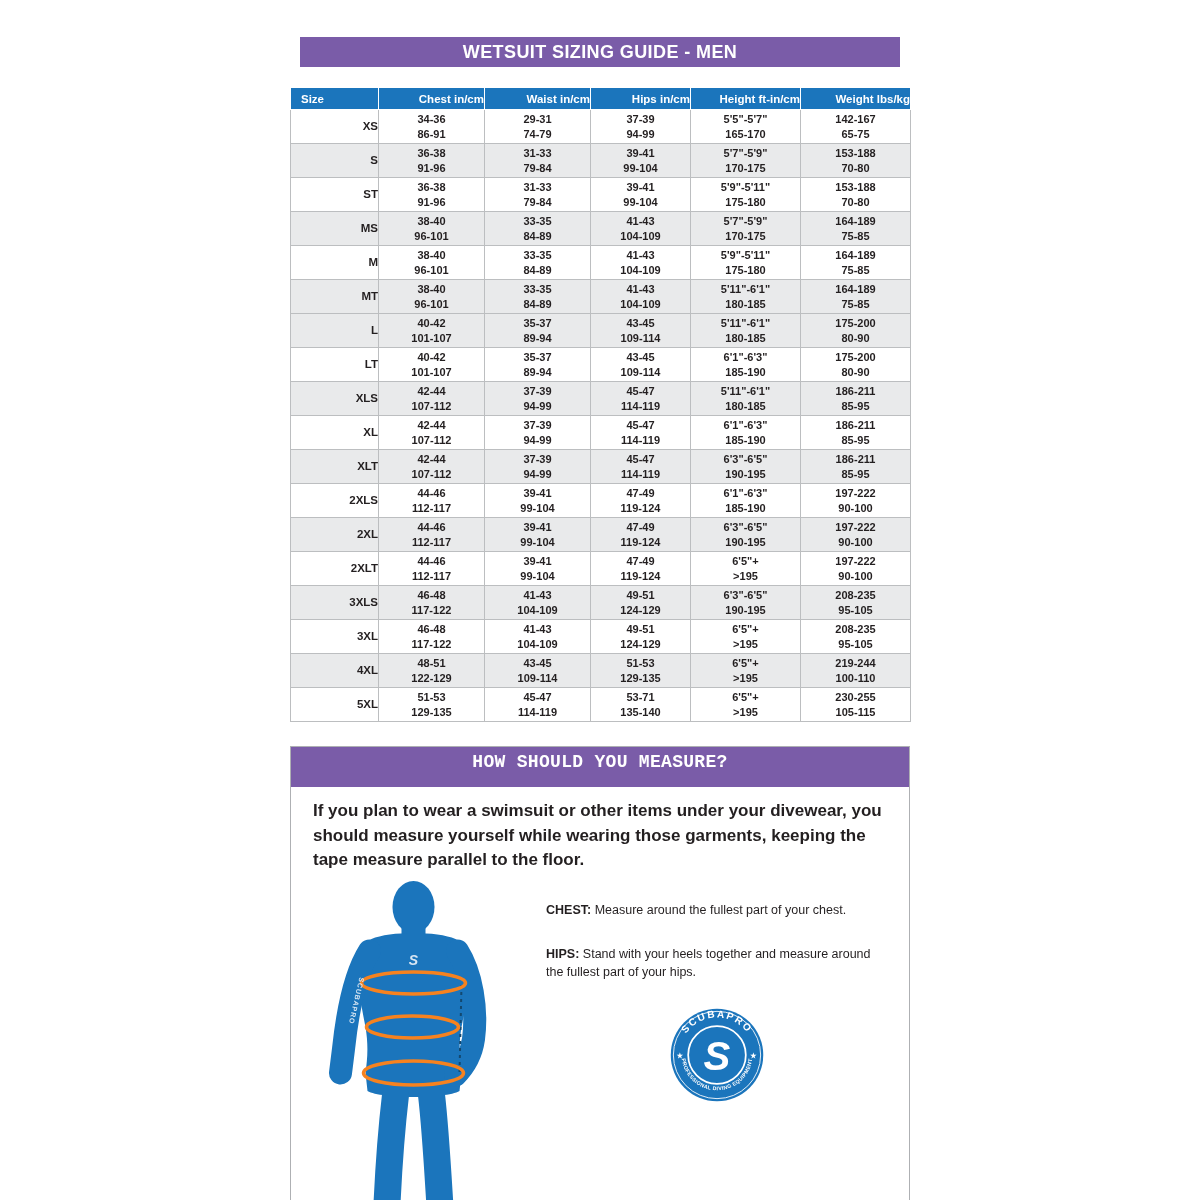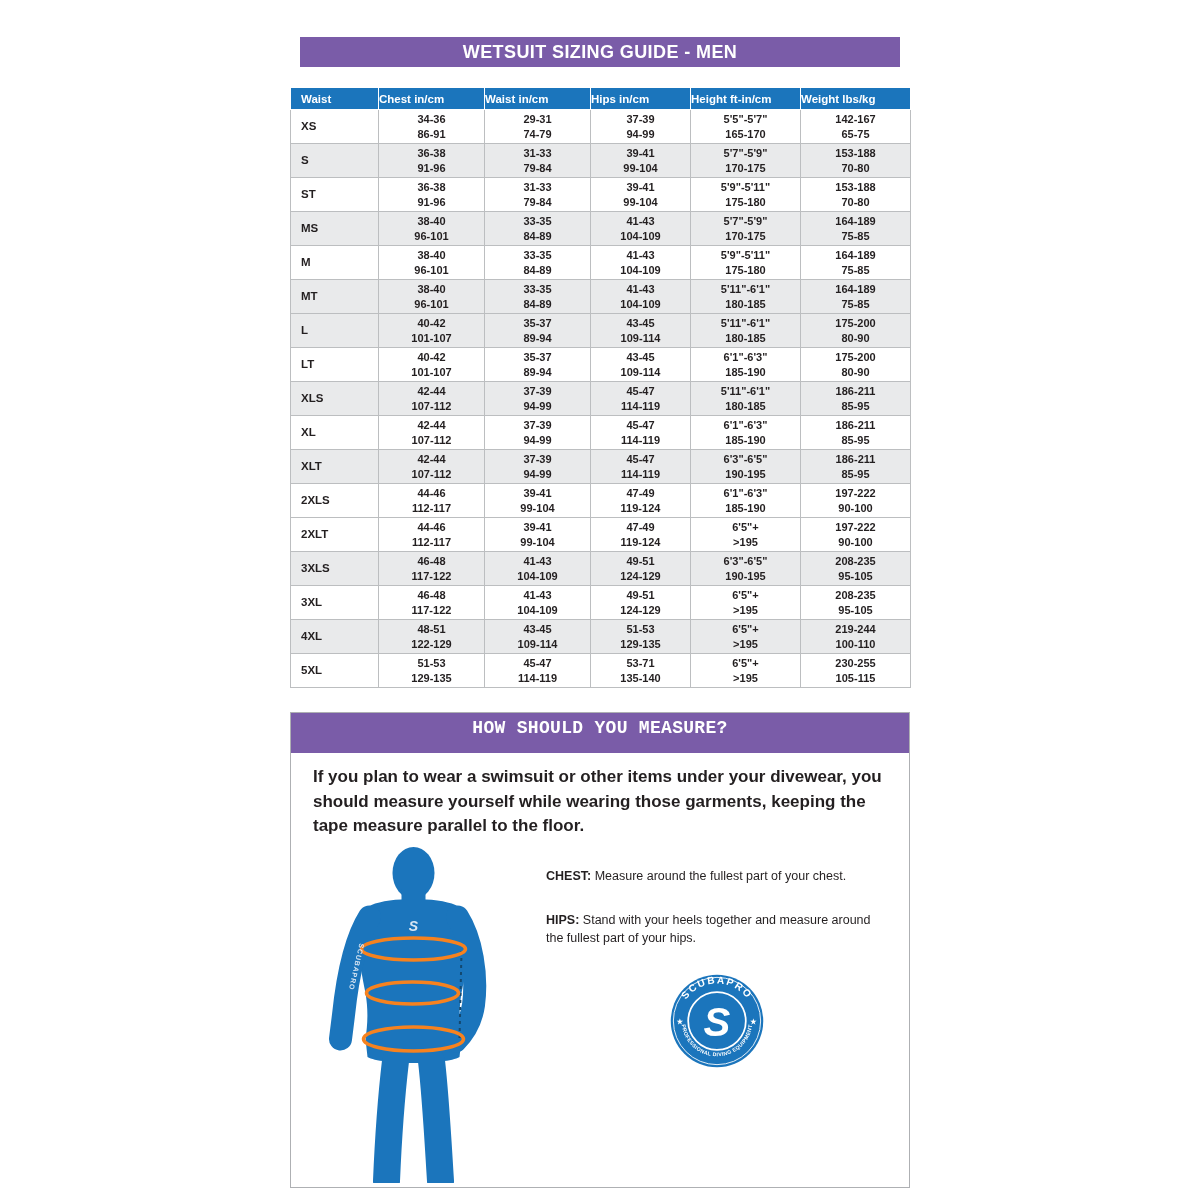--- a/index.html
+++ b/index.html
@@ -16,29 +16,29 @@
     background:var(--purple,#7a5ca8);
     color:#fff; font-weight:bold; font-size:18px;
     text-align:center; height:30px; line-height:30px;
     letter-spacing:.4px; margin:0 10px 20px;
   }
 
   table { width:620px; border-collapse:collapse; table-layout:fixed; }
   thead th {
     background:var(--blue,#1b75bc); color:#fff;
     font-size:11.5px; font-weight:bold; height:22px;
-    border:1px solid #fff; text-align:left;
+    border:1px solid #fff; text-align:right;
   }
   thead th.size-h { text-align:left; padding-left:10px; }
   tbody td {
     border:1px solid #bcbec0; font-size:11px; font-weight:bold;
     text-align:center; height:34px; white-space:pre-line; line-height:1.3;
     background:#fff;
   }
-  tbody td.size-cell { text-align:left; padding-left:10px; font-size:11.5px; }
+  tbody td.size-cell { text-align:right; padding-left:10px; font-size:11.5px; }
   tbody tr.alt td { background:var(--alt-row,#e9eaeb); }
 
   .measure-box { border:1px solid #aeb0b3; margin-top:24px; }
   .measure-title {
     background:var(--purple,#7a5ca8); color:#fff;
     text-align:center; font-weight:bold; font-size:18px;
     height:40px; line-height:30px; letter-spacing:.3px;font-family:Liberation Mono, monospace;
   }
   .measure-intro {
     font-size:17px; font-weight:bold; line-height:1.45;
@@ -73,21 +73,21 @@
     <colgroup>
       <col style="width:88px">
         <col style="width:106px">
         <col style="width:106px">
       <col style="width:100px">
         <col style="width:110px">
         <col style="width:110px">
     </colgroup>
     <thead>
       <tr>
-        <th class="size-h">Waist</th>
+        <th class="size-h">Size</th>
         <th>Chest in/cm</th>
         <th>Waist in/cm</th>
         <th>Hips in/cm</th>
         <th>Height ft-in/cm</th>
         <th>Weight lbs/kg</th>
       </tr>
     </thead>
     <tbody>
         <tr>
           <td class="size-cell">XS</td>
@@ -235,20 +235,33 @@
         <tr>
           <td class="size-cell">2XLS</td>
           <td>44-46
 112-117</td>
           <td>39-41
 99-104</td>
           <td>47-49
 119-124</td>
           <td>6'1"-6'3"
 185-190</td>
+          <td>197-222
+90-100</td>
+        </tr>
+        <tr class="alt">
+          <td class="size-cell">2XL</td>
+          <td>44-46
+112-117</td>
+          <td>39-41
+99-104</td>
+          <td>47-49
+119-124</td>
+          <td>6'3"-6'5"
+190-195</td>
           <td>197-222
 90-100</td>
         </tr>
         <tr>
           <td class="size-cell">2XLT</td>
           <td>44-46
 112-117</td>
           <td>39-41
 99-104</td>
           <td>47-49

